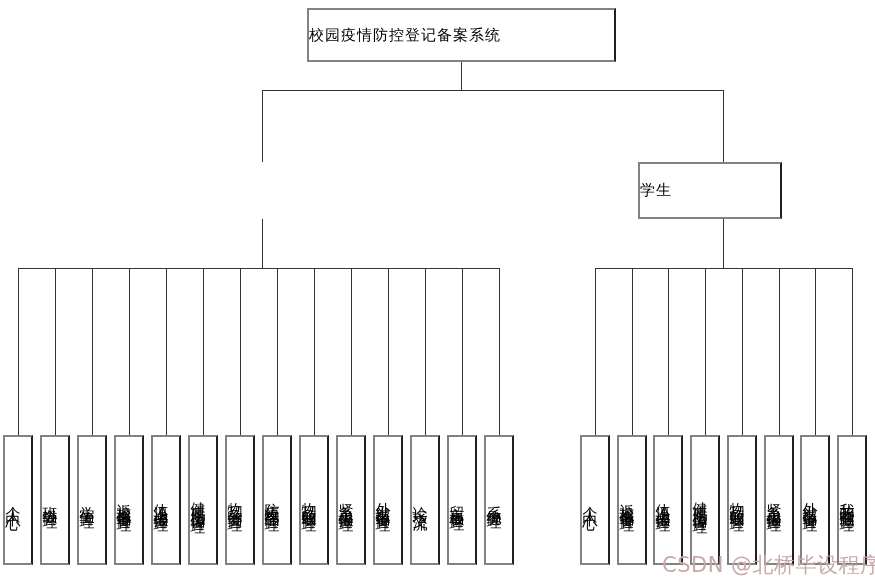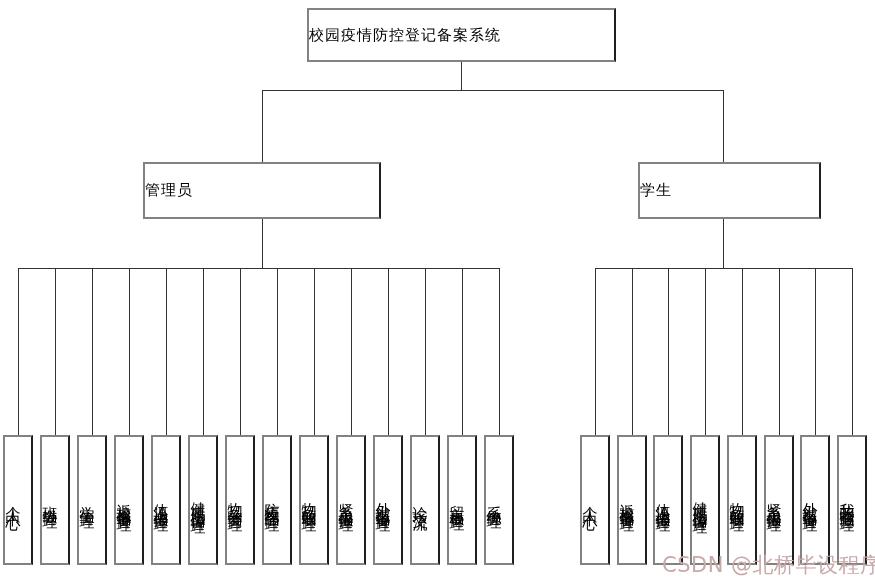--- a/index.html
+++ b/index.html
@@ -51,25 +51,22 @@
 </style>
 </head>
 <body>
 
 <div id="stage">
 
   <div class="box h-node" style="left:307px;top:8px;width:309px;height:54px;">
     <span>校园疫情防控登记备案系统</span>
   </div>
 
-  <div class="box h-node" style="left:143px;top:162px;width:238px;height:57px;">
-    <span>管理员</span>
-  </div>
 
-  <div class="box h-node" style="left:638px;top:162px;width:183px;height:57px;">
+  <div class="box h-node" style="left:638px;top:162px;width:144px;height:57px;">
     <span>学生</span>
   </div>
 
   <div id="watermark">CSDN @北桥毕设程序</div>
 <div class="vline" style="left: 461px; top: 62px; height: 28px;"></div>
     <div class="hline" style="left: 262px; top: 90px; width: 462px;"></div>
     <div class="vline" style="left: 262px; top: 90px; height: 72px;"></div>
     <div class="vline" style="left: 723px; top: 90px; height: 72px;"></div>
     <div class="vline" style="left: 262px; top: 219px; height: 49px;"></div>
     <div class="hline" style="left: 18px; top: 268px; width: 482px;"></div>

